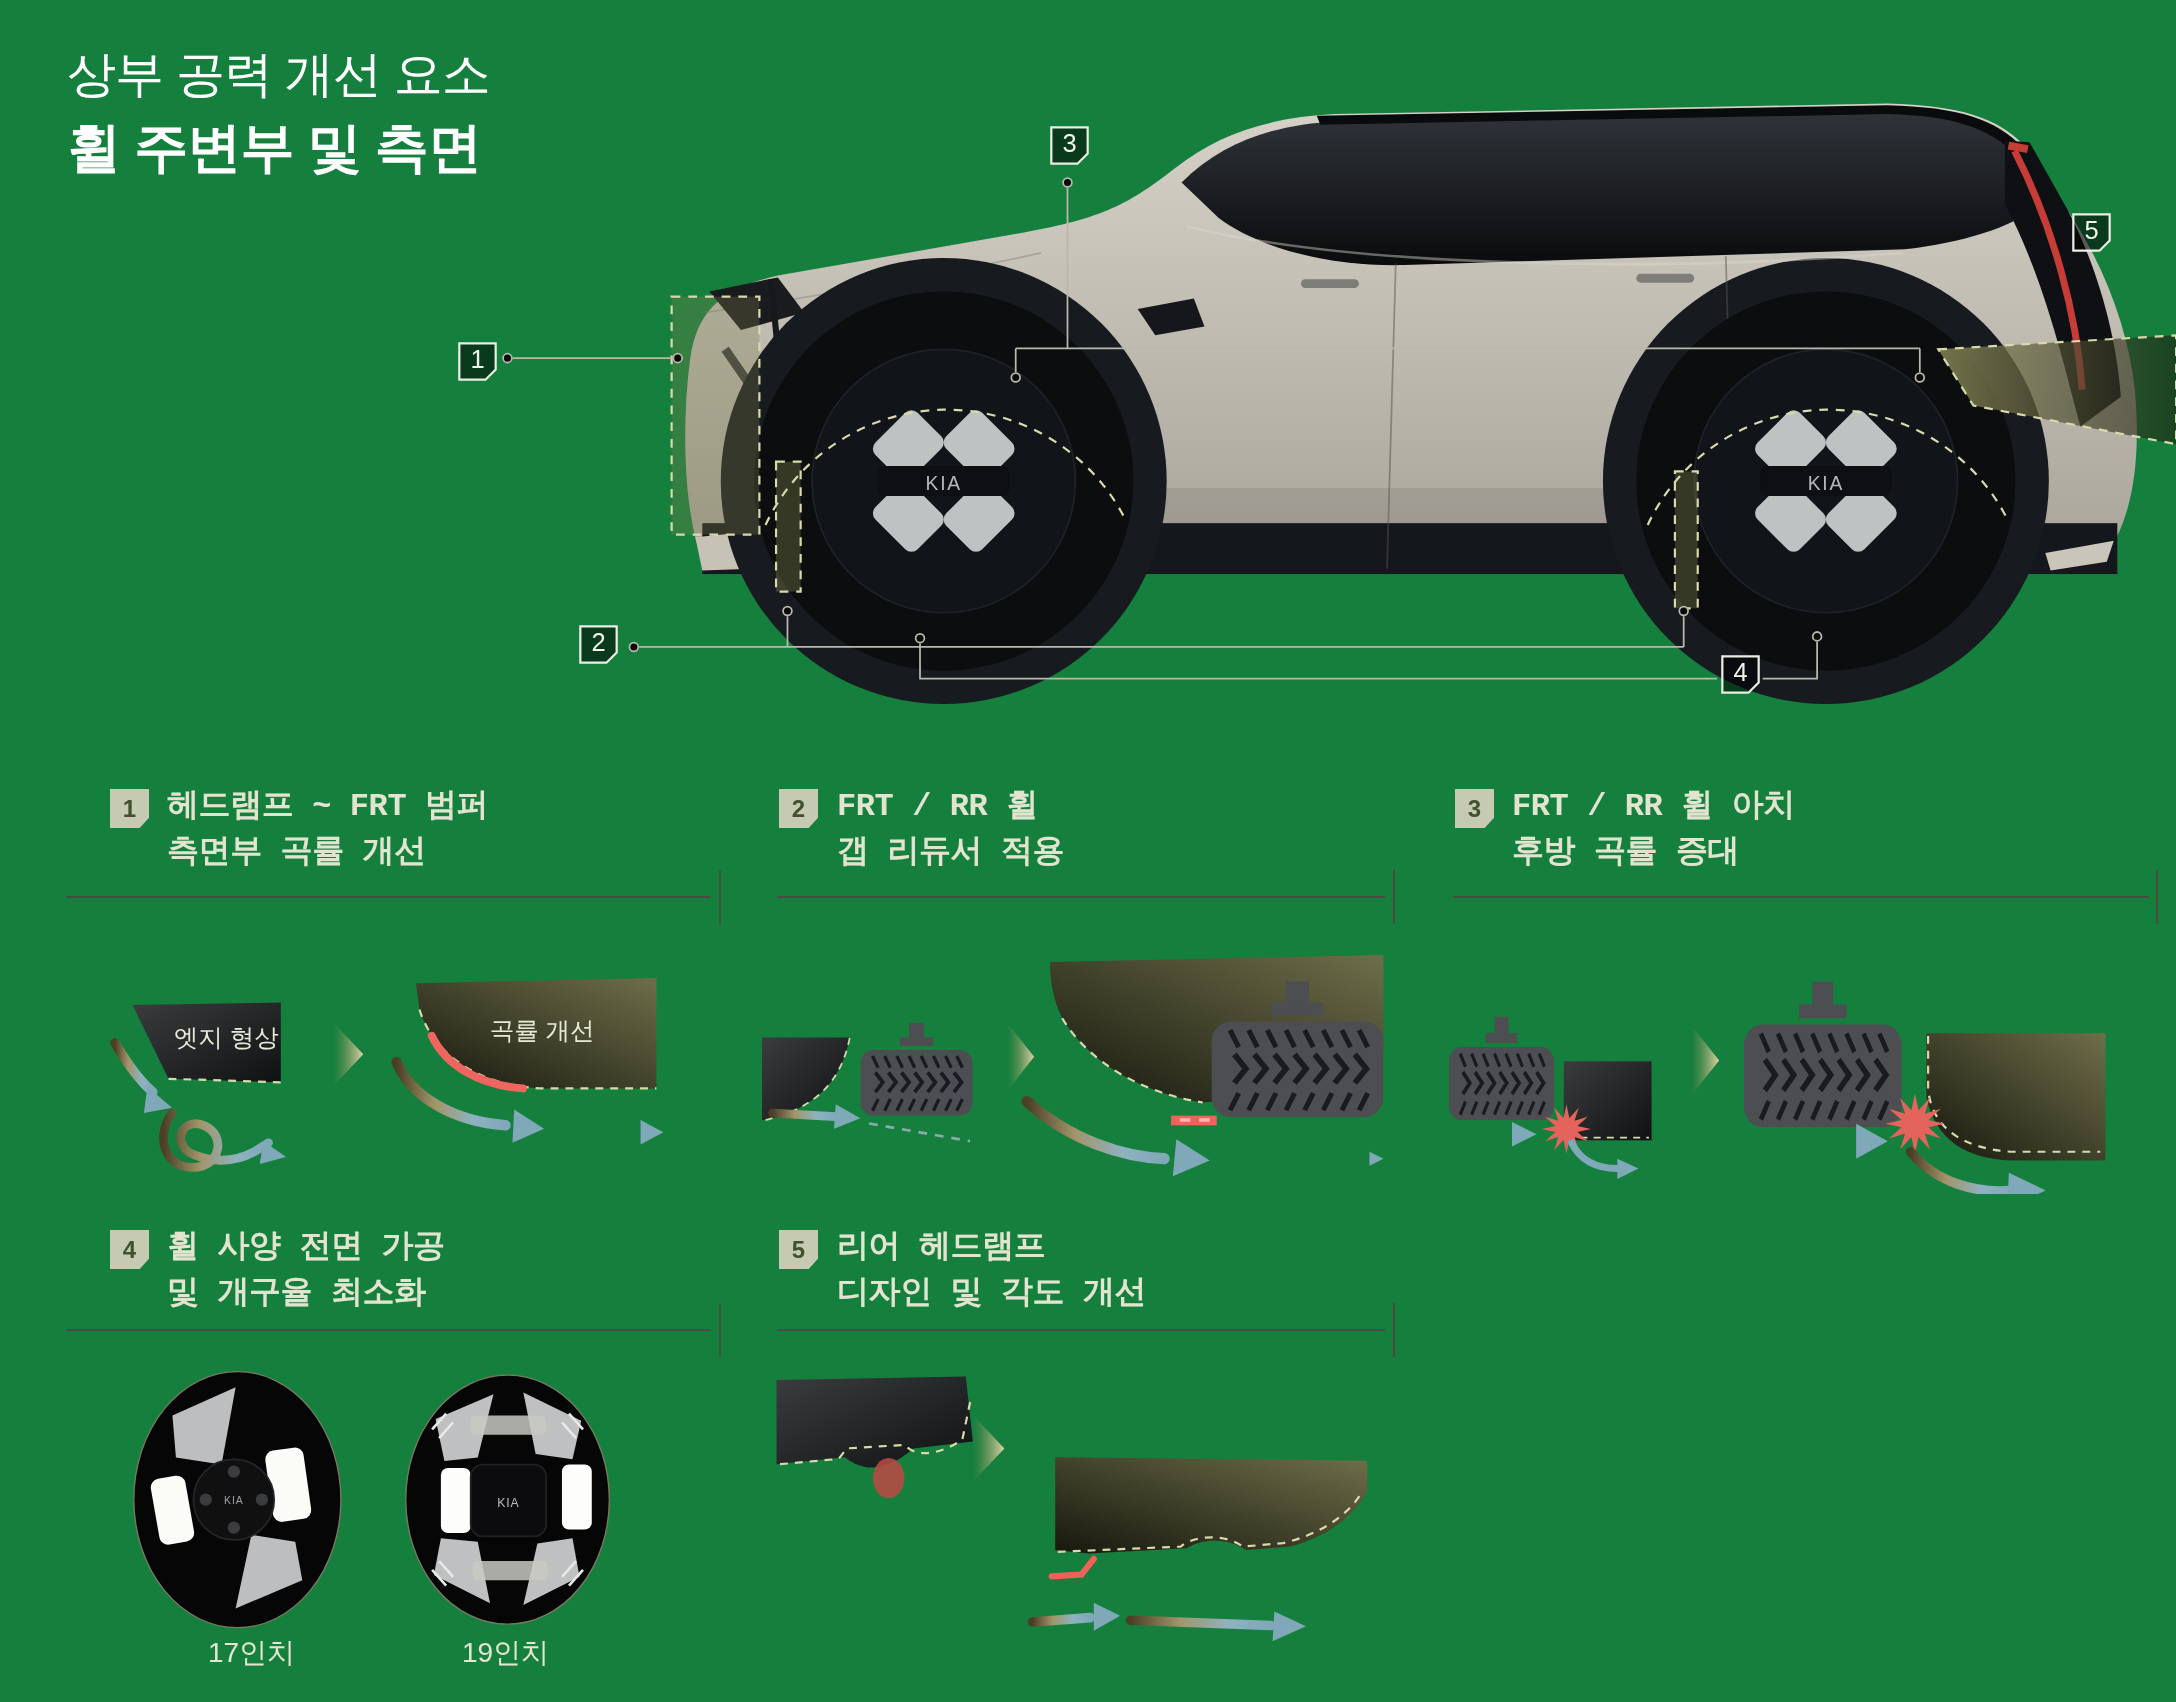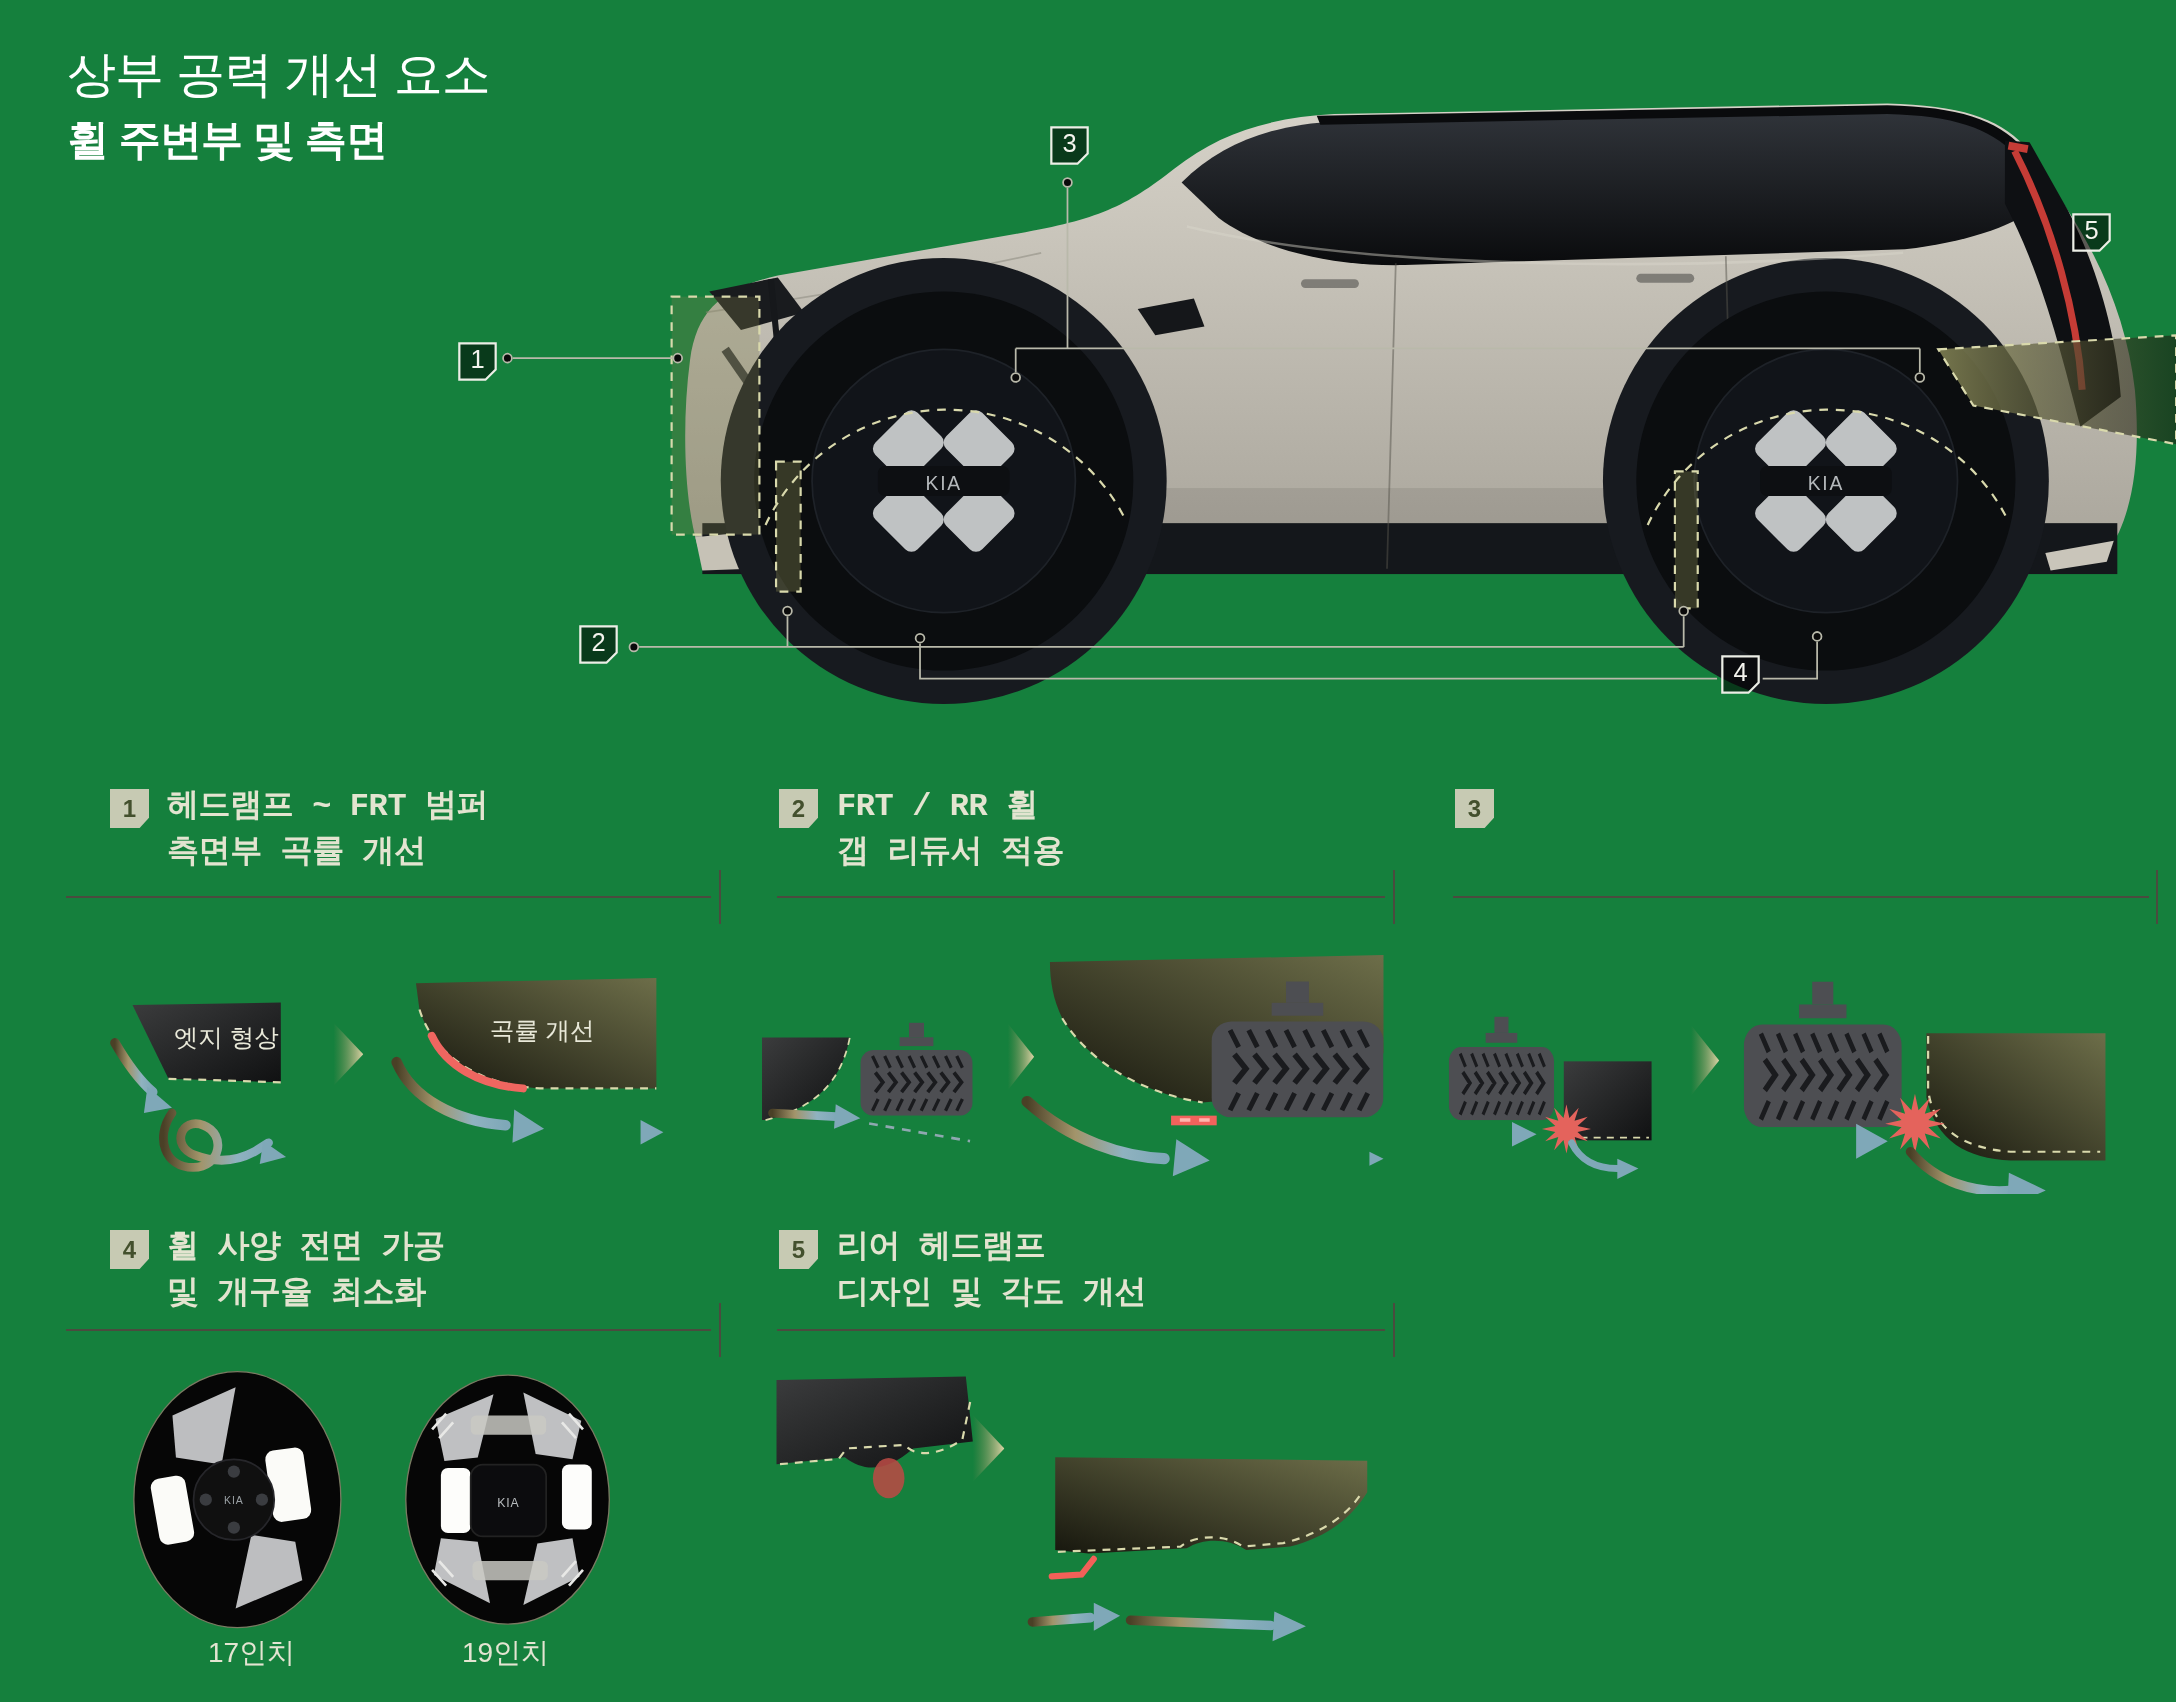--- a/index.html
+++ b/index.html
@@ -2,21 +2,21 @@
 <html style="font-size:14px"><head>
 <meta charset="utf-8">
 <style>
   html,body{margin:0;padding:0;background:#000;}
   #stage{position:relative;width:2177px;height:1703px;background:#15803d;overflow:hidden;
          font-family:"Liberation Sans","DejaVu Sans",sans-serif;}
   .abs{position:absolute;}
   
   #title-block{position:absolute;left:67px;top:46px;color:#ffffff;}
   .title1{font-size:49px;font-weight:400;letter-spacing:-0.9px;line-height:1.15;}
-  .title2{font-size:42px;font-weight:800;letter-spacing:-0.9px;line-height:1.15;margin-top:14px;}
+  .title2{font-size:54px;font-weight:800;letter-spacing:-0.9px;line-height:1.15;margin-top:14px;}
   
   .callout{position:absolute;width:39px;height:39px;}
   .callout svg{position:absolute;left:0;top:0;width:39px;height:39px;}
   .cnum{position:absolute;left:0;top:0;width:39px;height:35px;display:flex;align-items:center;
         justify-content:center;font-size:25.5px;color:#f4f4ee;}
   
   .badge{position:absolute;width:39px;height:39px;background:#c7cab3;color:#43502d;
          clip-path:polygon(0 0,100% 0,100% 74%,76% 100%,0 100%);
          display:flex;align-items:center;justify-content:center;font-size:24px;font-weight:700;}
   .sec-head{position:absolute;color:#e3e4d0;font-size:32px;font-weight:700;line-height:1.45;
@@ -200,20 +200,24 @@
     <span>측면부 곡률 개선</span>
   </div>
 
   <div class="badge" style="left:779px;top:789px">2</div>
   <div class="sec-head" style="left:837px;top:784px">
     <span>FRT / RR 휠</span>
     <span>갭 리듀서 적용</span>
   </div>
 
   <div class="badge" style="left:1455px;top:789px">3</div>
+  <div class="sec-head" style="left:1512px;top:784px">
+    <span>FRT / RR 휠 아치</span>
+    <span>후방 곡률 증대</span>
+  </div>
 
   <div class="badge" style="left:110px;top:1230px">4</div>
   <div class="sec-head" style="left:167px;top:1225px">
     <span>휠 사양 전면 가공</span>
     <span>및 개구율 최소화</span>
   </div>
 
   <div class="badge" style="left:779px;top:1230px">5</div>
   <div class="sec-head" style="left:837px;top:1225px">
     <span>리어 헤드램프</span>

